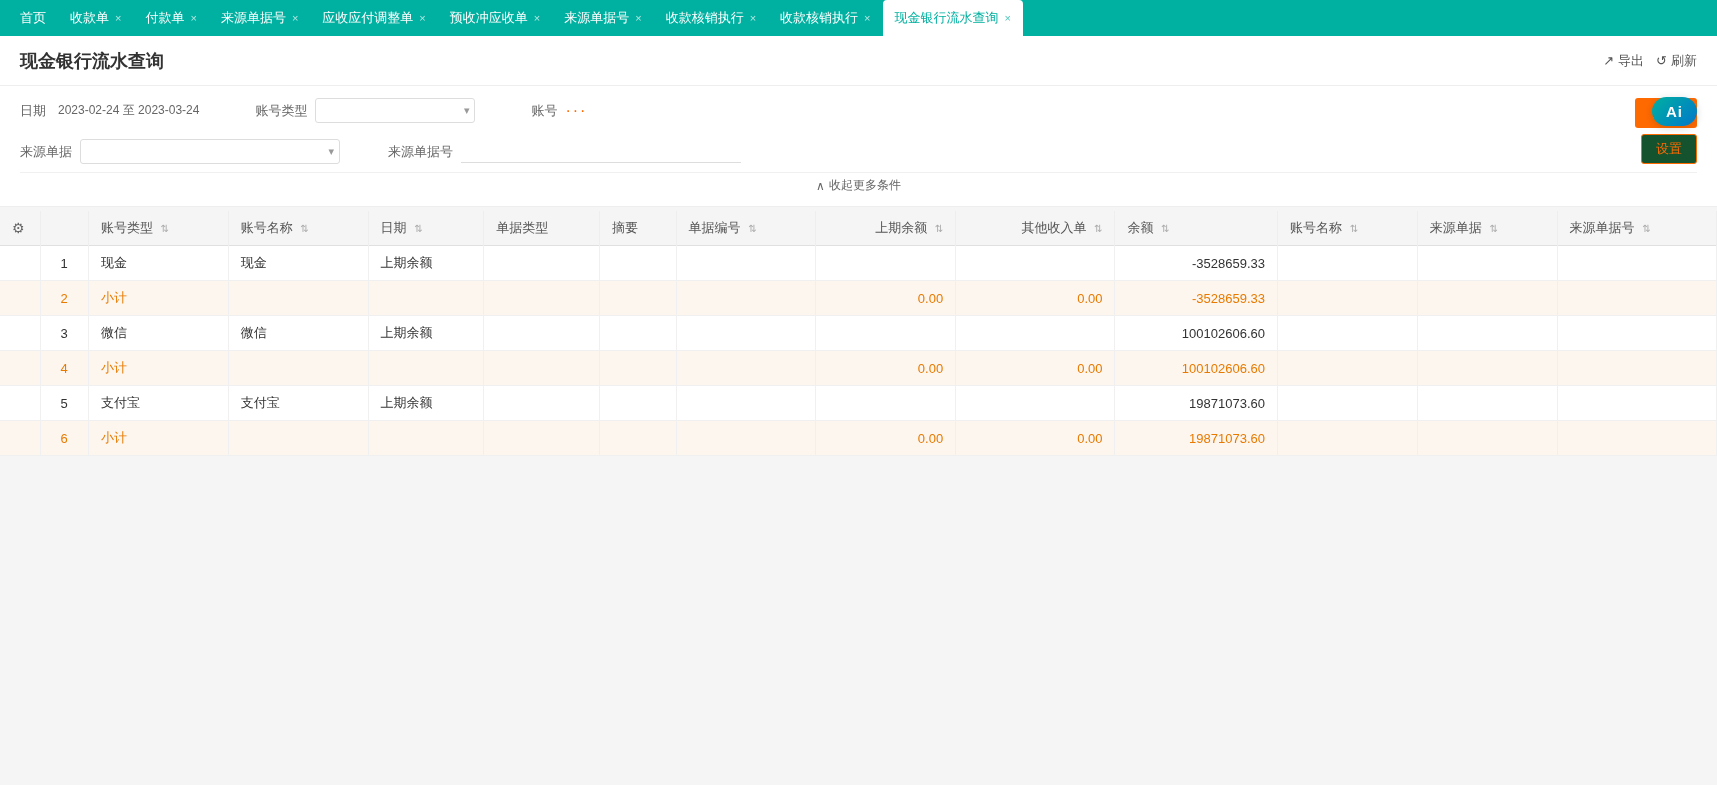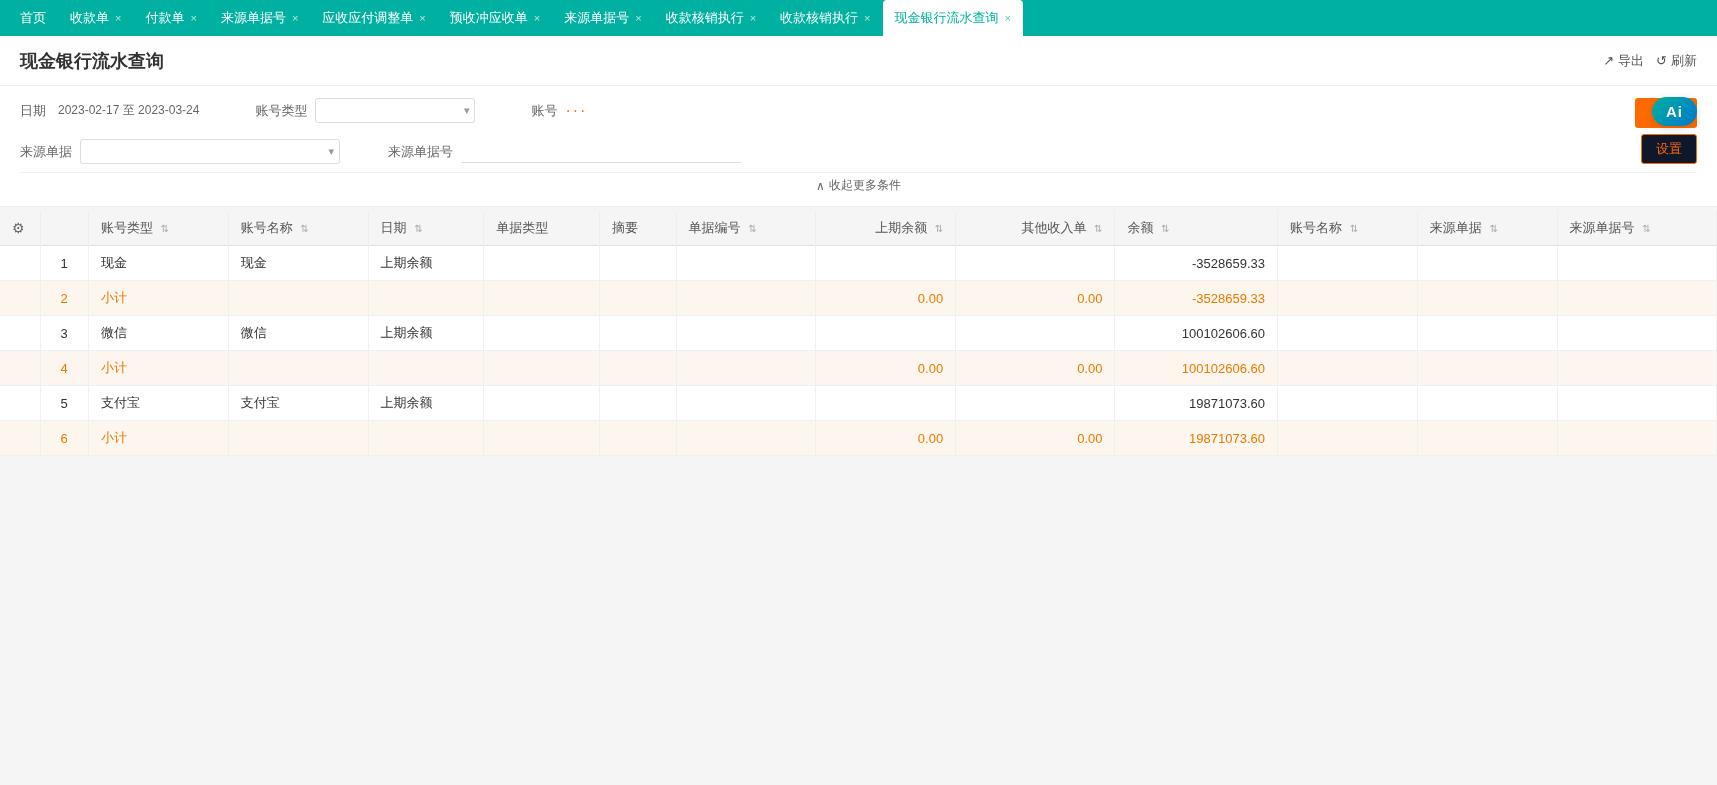--- a/index.html
+++ b/index.html
@@ -152,21 +152,21 @@
     .btn-query {
       background: #ff6a00;
       color: #fff;
       border: none;
       border-radius: 3px;
       padding: 6px 18px;
       font-size: 13px;
       cursor: pointer;
     }
     .btn-settings {
-      background: #0f172a;
+      background: #14532d;
       color: #ff6a00;
       border: 1px solid #ff6a00;
       border-radius: 3px;
       padding: 5px 14px;
       font-size: 13px;
       cursor: pointer;
     }
     .collapse-bar {
       text-align: center;
       padding: 4px 0;
@@ -347,21 +347,21 @@
 </div>
 
 <div class="filter-area">
   <div class="filter-main-row">
     <div class="filter-left">
 
       <div class="filter-row">
 
         <div class="filter-group">
           <span class="filter-label">日期</span>
-          <span class="date-range">2023-02-17 至 2023-03-24</span>
+          <span class="date-range">2023-02-24 至 2023-03-24</span>
         </div>
 
         <div class="filter-group" style="margin-left:40px;">
           <span class="filter-label">账号类型</span>
           <div class="select-wrapper">
             <select class="filter-select">
               <option value=""></option>
             </select>
             <span class="chevron">▾</span>
           </div>

